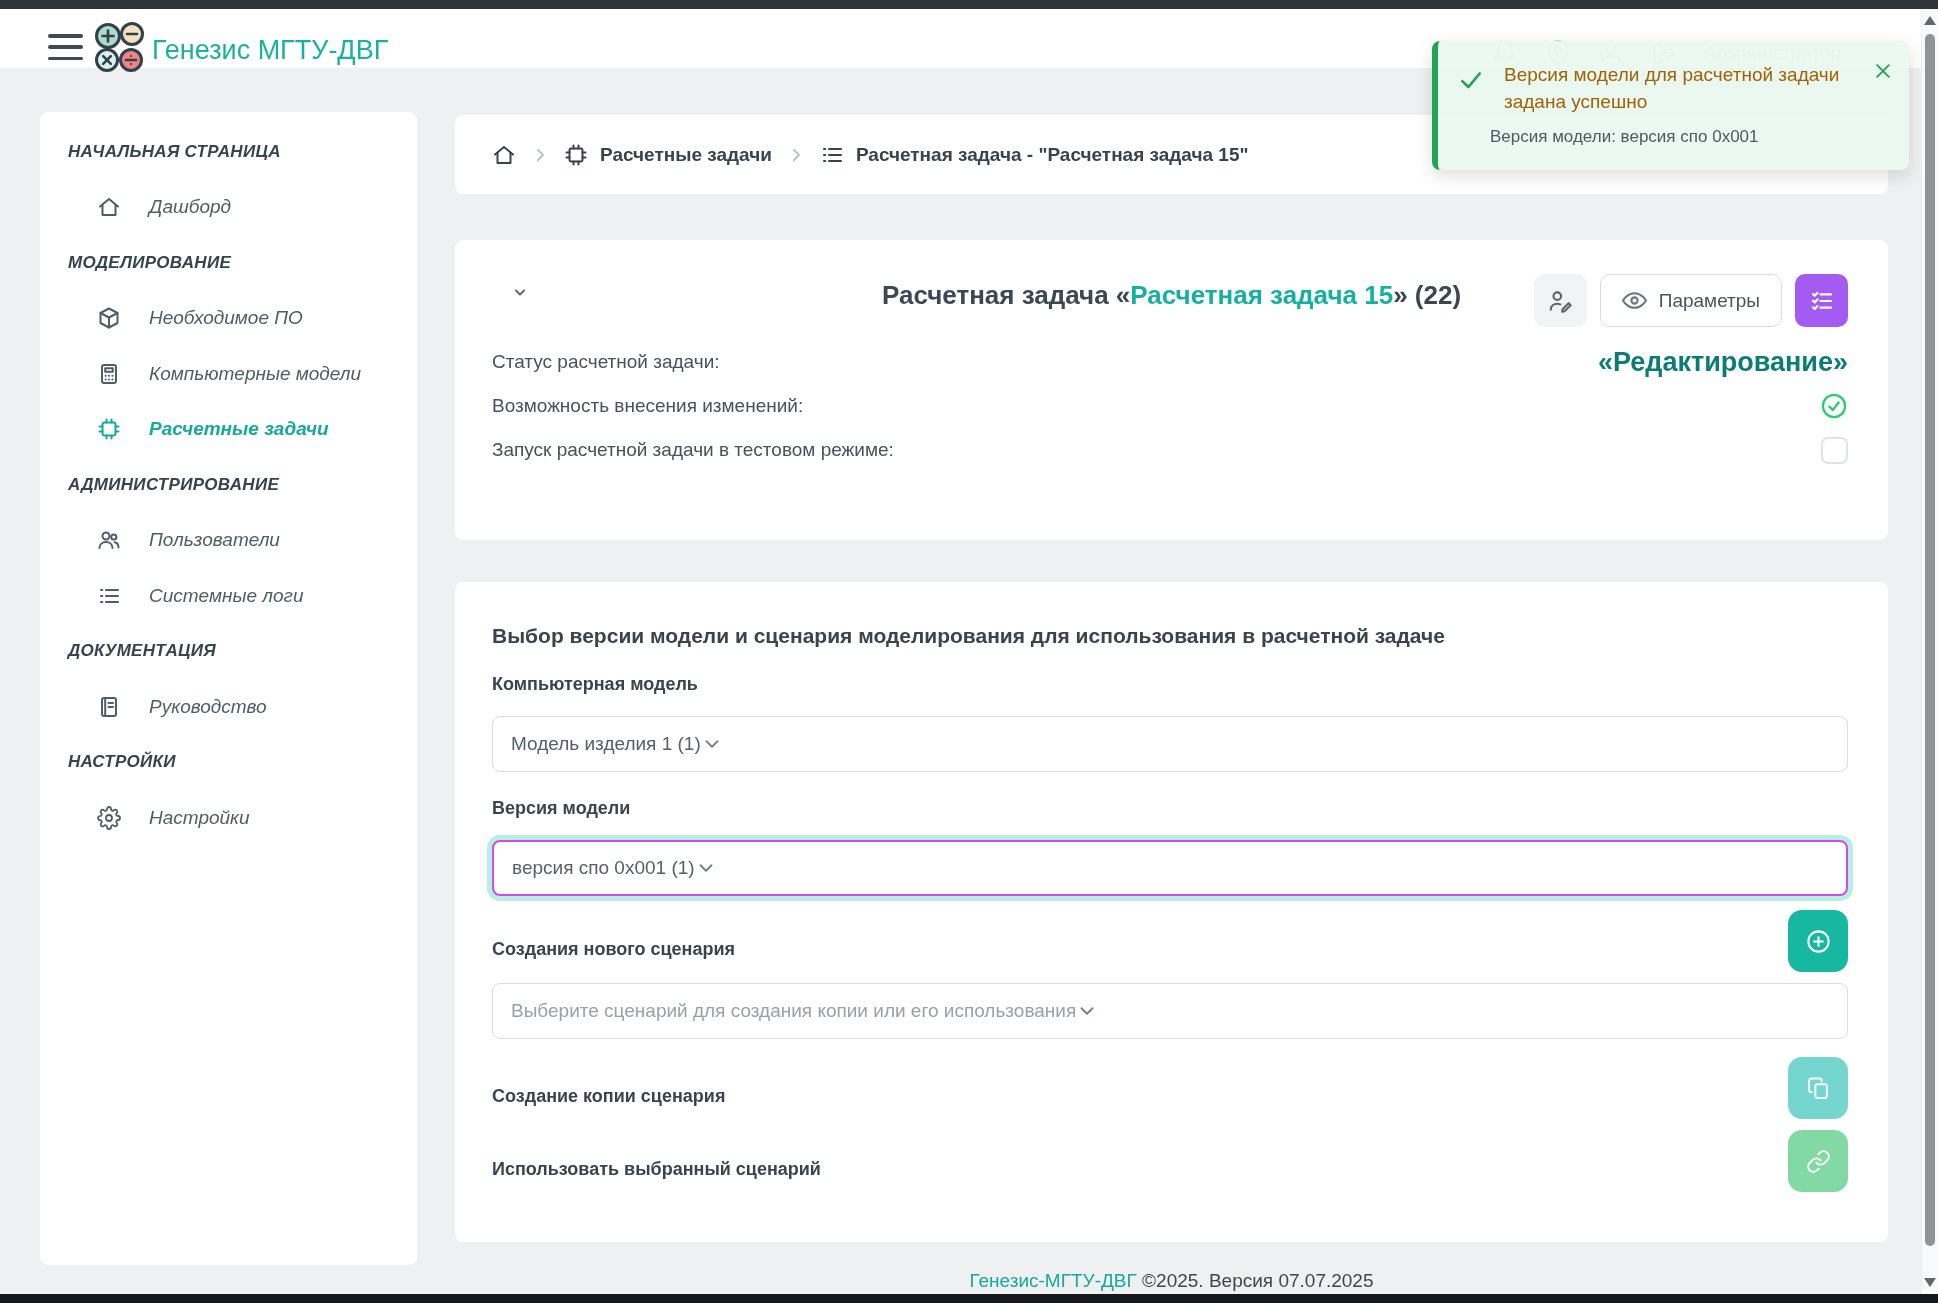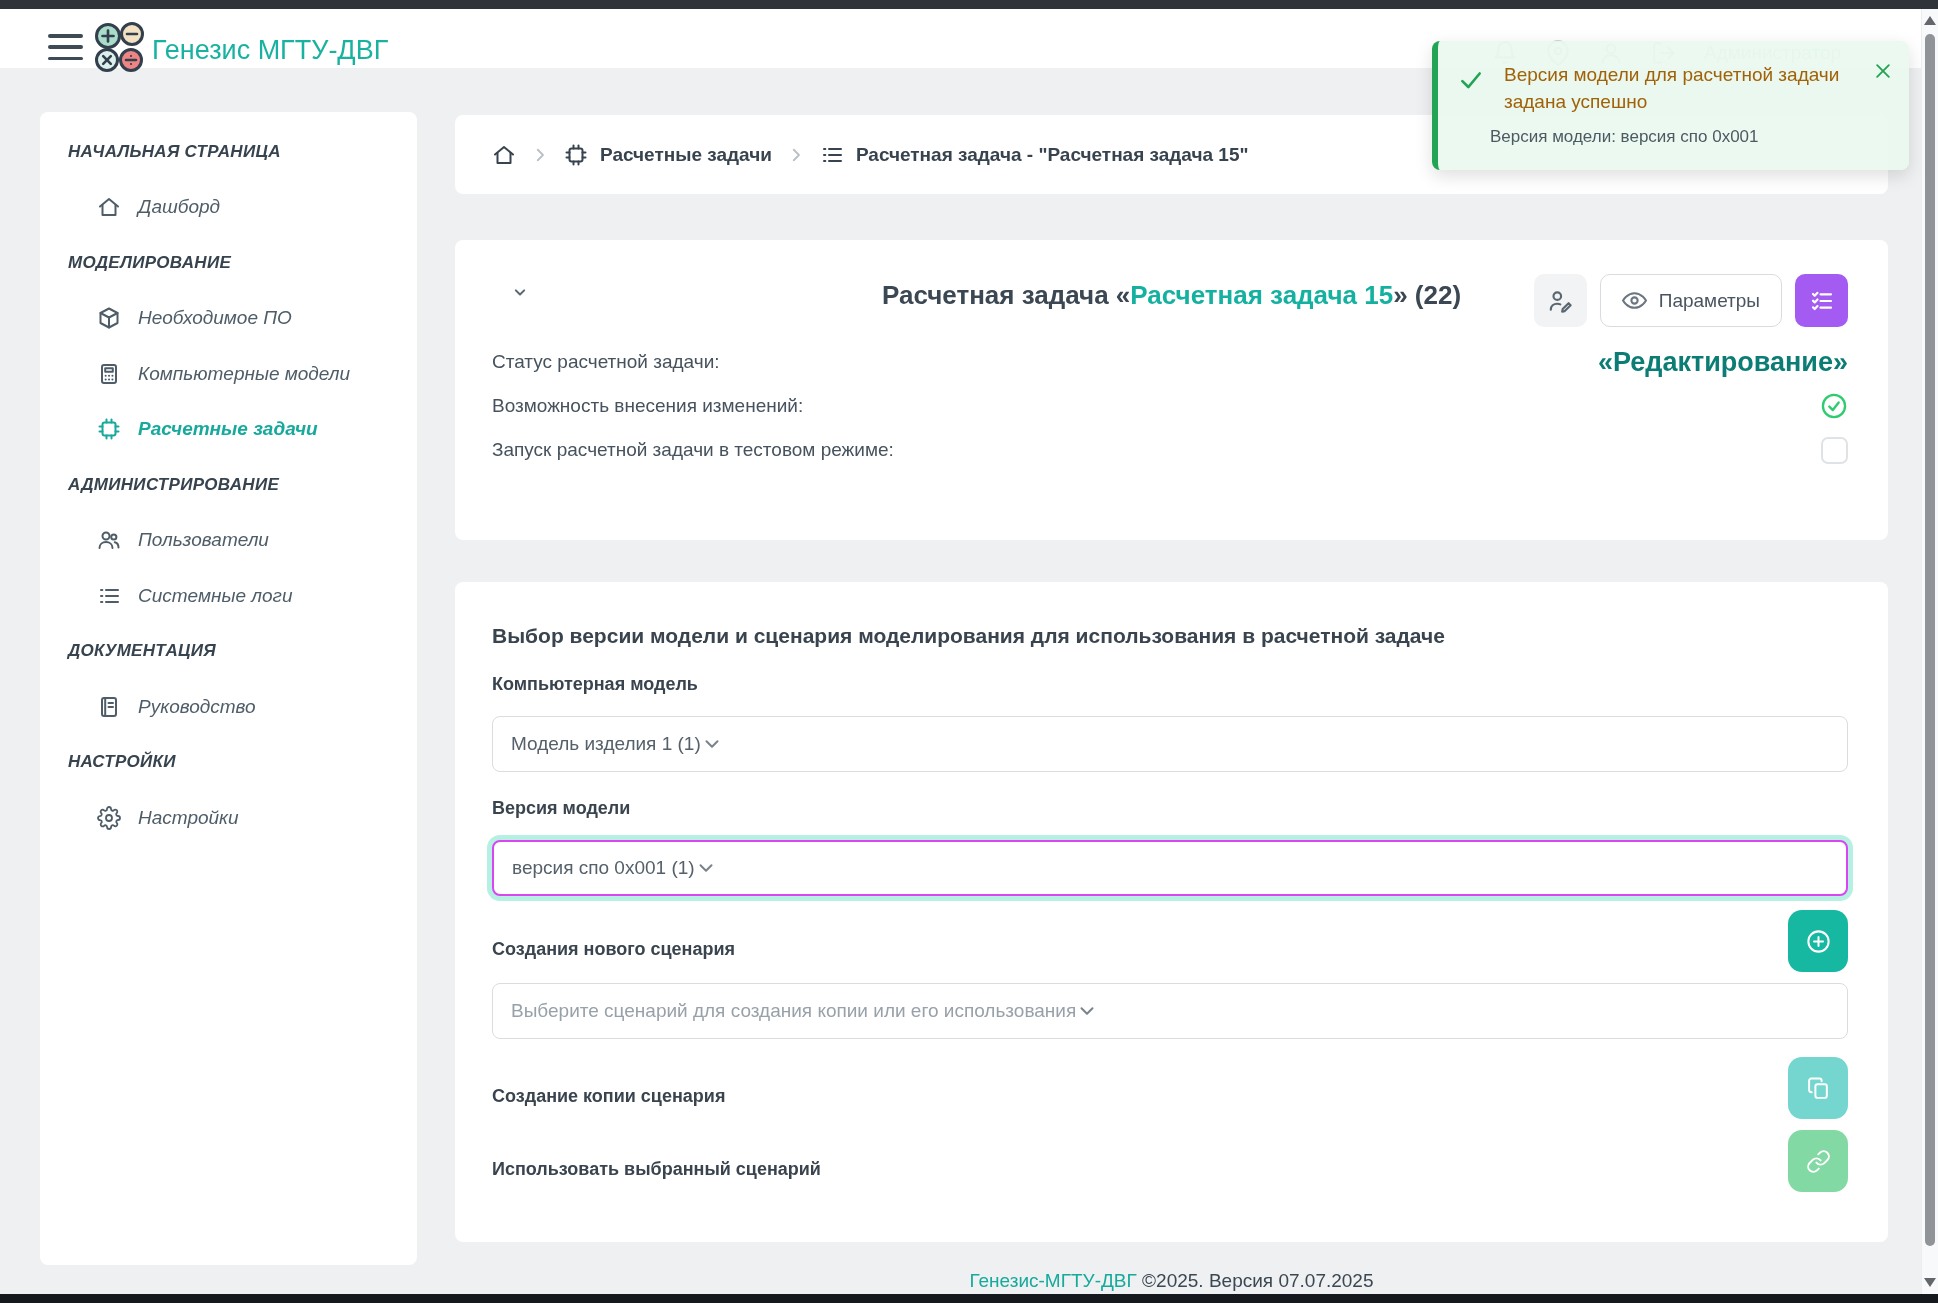--- a/index.html
+++ b/index.html
@@ -36,21 +36,21 @@
            border-left:6px solid #23a454; border-radius:8px; box-shadow:0 6px 18px rgba(0,0,0,.13); z-index:30; }
   .toast-check { position:absolute; left:20px; top:26px; }
   .toast-title { position:absolute; left:66px; top:20px; width:348px; font-size:19px; line-height:27px; color:#a16207; }
   .toast-close { position:absolute; right:16px; top:20px; cursor:pointer; }
   .toast-detail{ position:absolute; left:52px; top:86px; font-size:17px; color:#4c5a63; }
 
   
   .sidebar { position:absolute; left:40px; top:112px; width:377px; height:1153px; background:#ffffff; border-radius:8px; padding-top:12px; }
   .side-row { height:55.5px; display:flex; align-items:center;font-style:italic; }
   .side-header { padding-left:28px; font-size:17px; font-weight:bold; color:#37434e; letter-spacing:.3px; }
-  .side-item { padding-left:57px; gap:17px; font-size:19px; color:#4e5d68; cursor:pointer; }
+  .side-item { padding-left:57px; gap:28px; font-size:19px; color:#4e5d68; cursor:pointer; }
   .side-item svg { stroke:#4e5d68; flex:none; }
   .side-item.active { color:#16a99c; font-weight:bold; }
   .side-item.active svg { stroke:#16a99c; }
 
   
   .card { position:absolute; left:455px; width:1433px; background:#ffffff; border-radius:8px; }
 
   .breadcrumb-card { top:115px; height:79px; display:flex; align-items:center; padding-left:37px; gap:15px; }
   .crumb { display:flex; align-items:center; gap:12px; font-size:19px; font-weight:bold; color:#37434e; white-space:nowrap; }
   .crumb svg { stroke:#37434e; }

